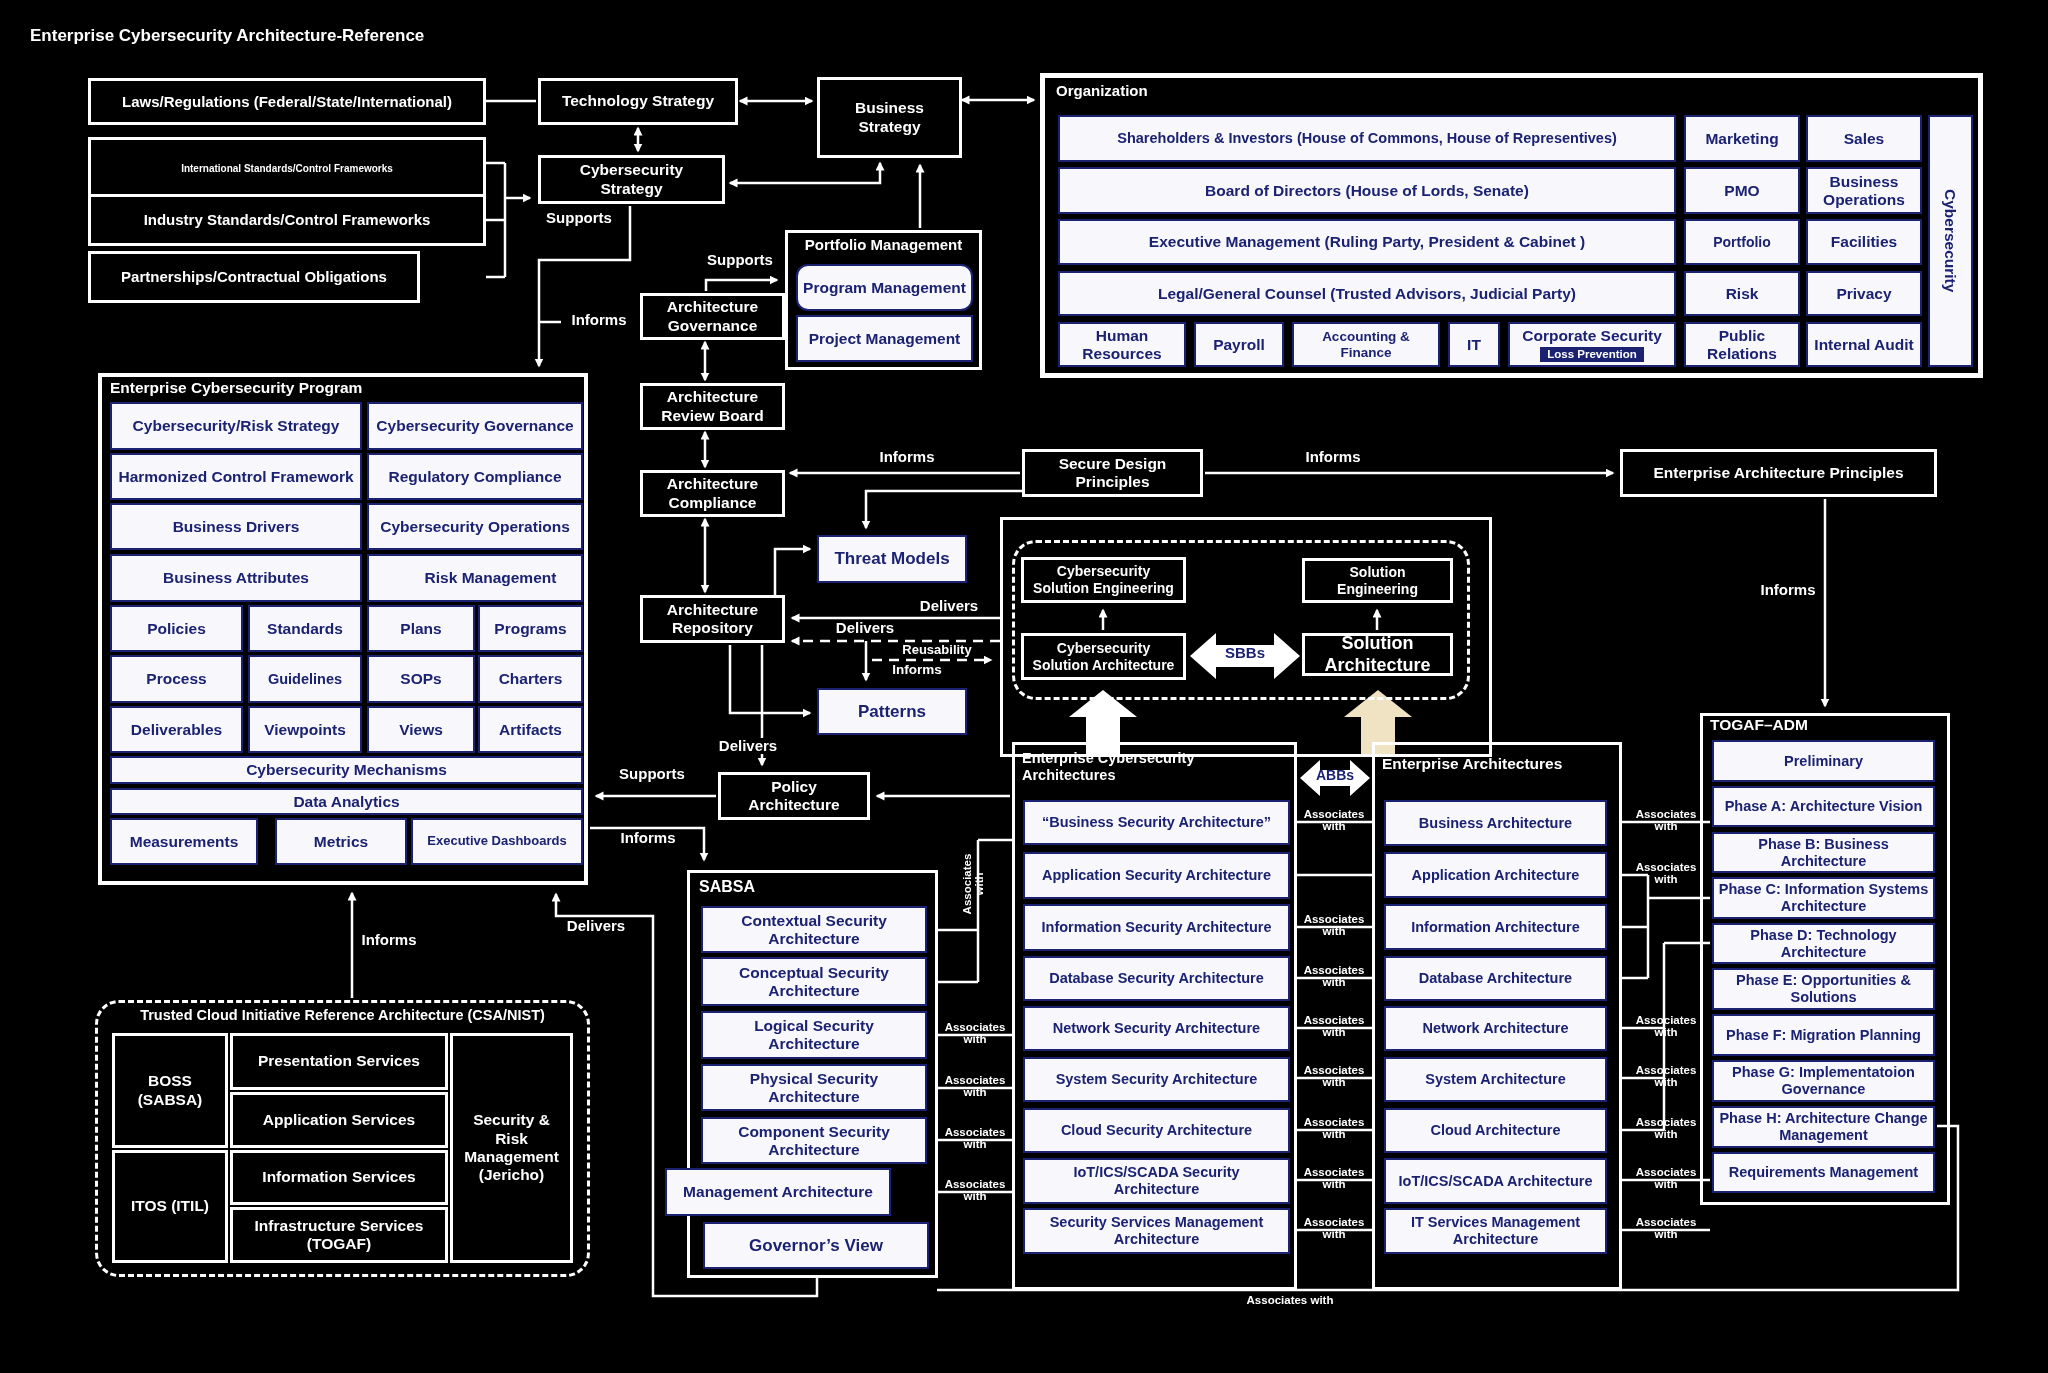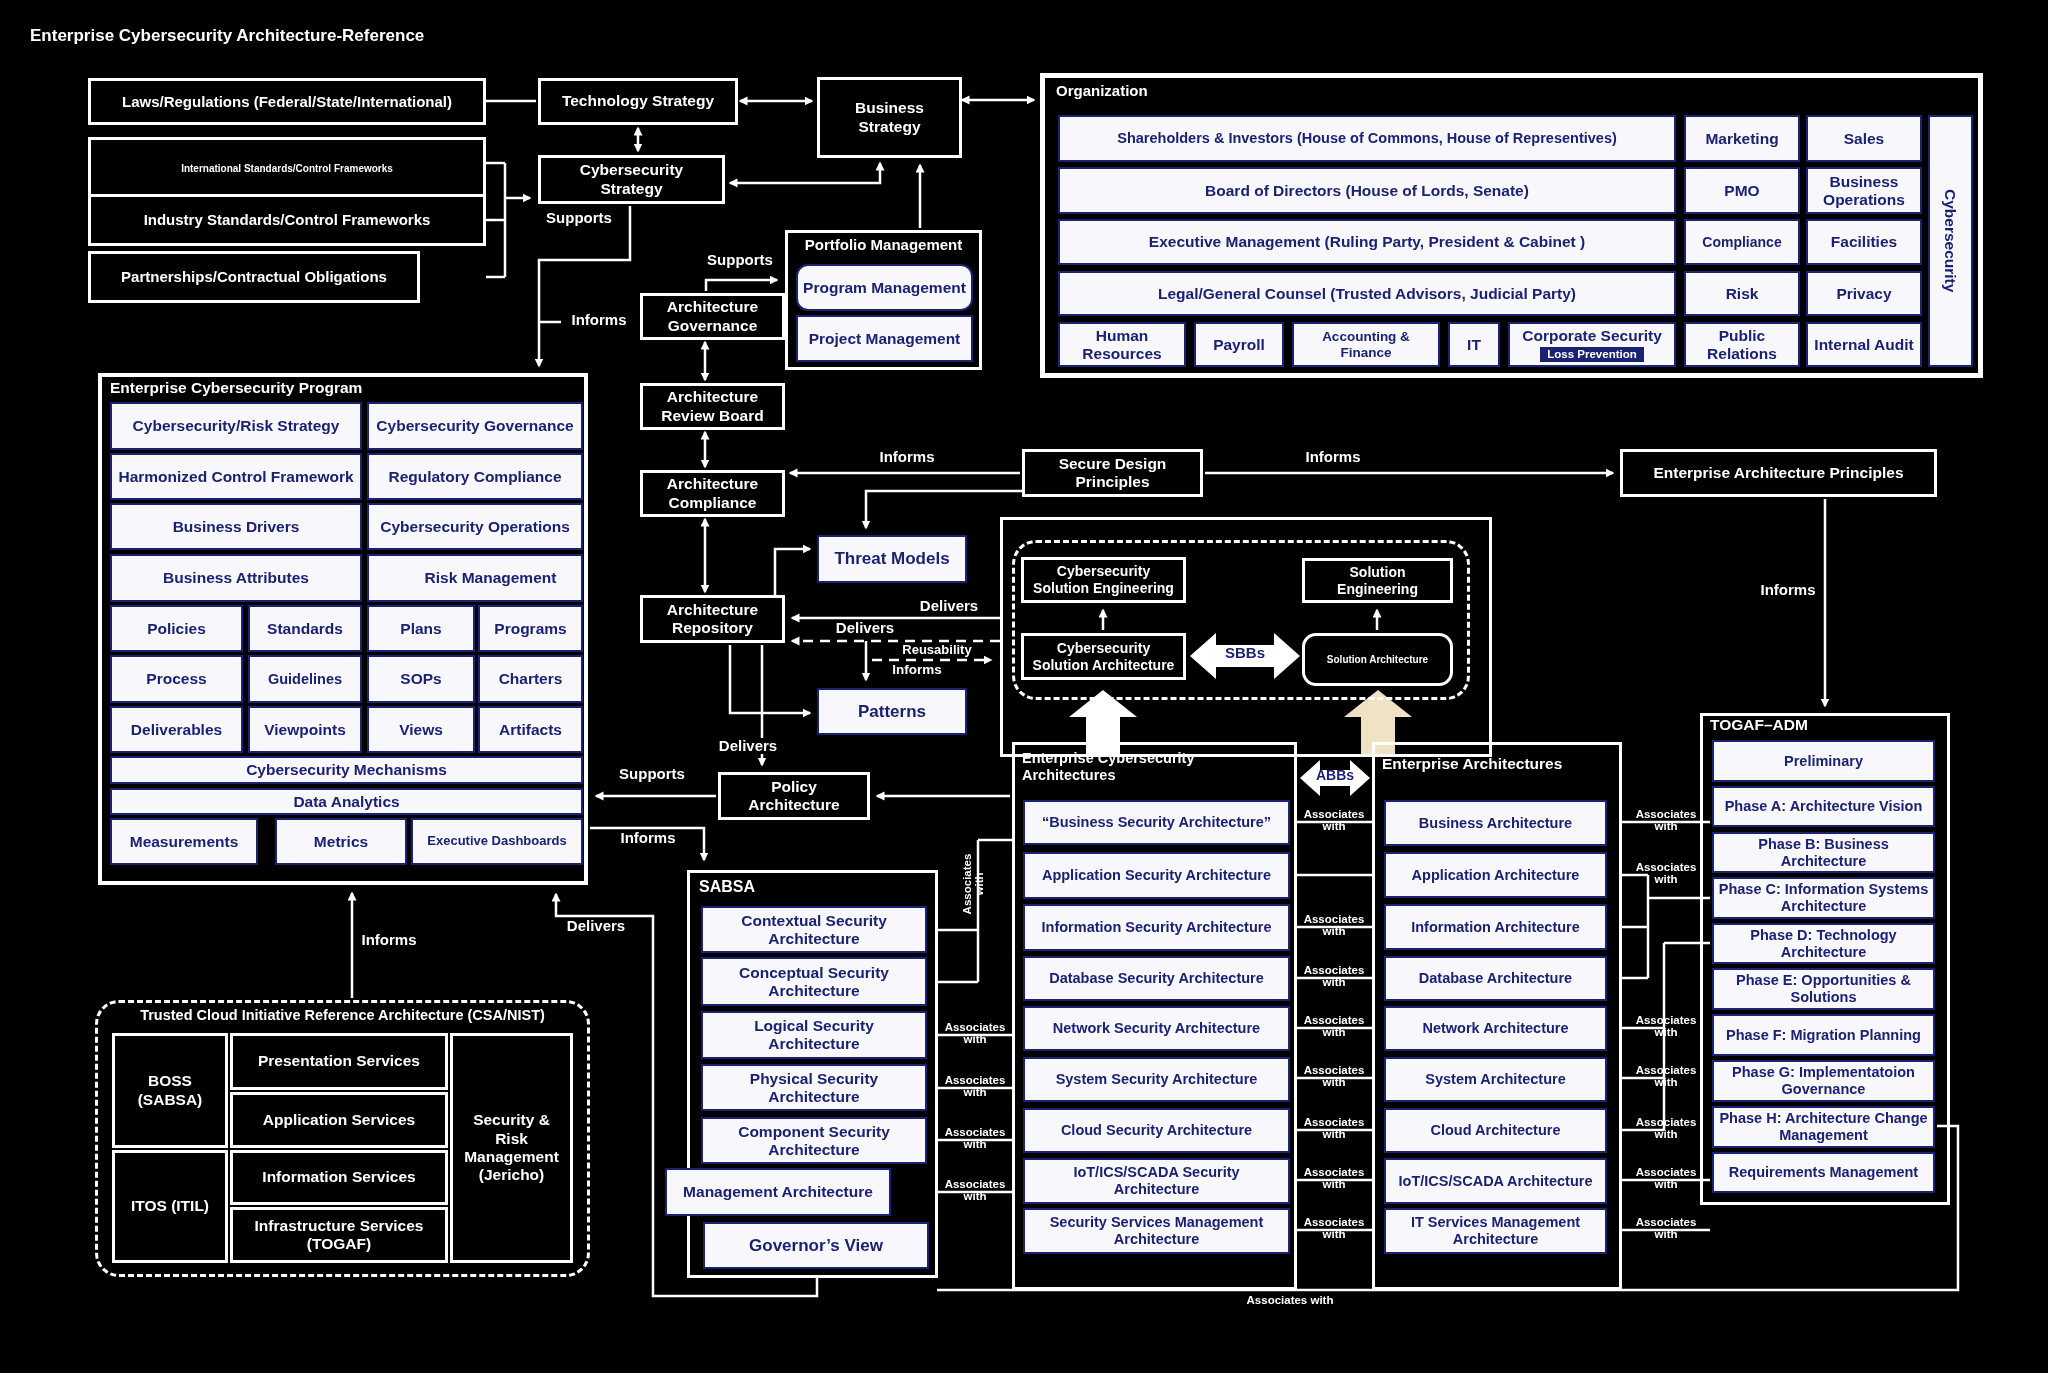--- a/index.html
+++ b/index.html
@@ -138,21 +138,21 @@
 <div class="lb" style="left:796px;top:315px;width:177px;height:47px;">Project Management</div>
 
 <div class="frame" style="left:1040px;top:73px;width:943px;height:305px;border-width:5px;"></div>
 <div class="ttl" style="left:1056px;top:82px;width:300px;font-size:15px;">Organization</div>
 <div class="lb" style="left:1058px;top:115px;width:618px;height:47px;font-size:14.5px;">Shareholders &amp; Investors (House of Commons, House of Representives)</div>
 <div class="lb" style="left:1058px;top:167px;width:618px;height:47px;">Board of Directors (House of Lords, Senate)</div>
 <div class="lb" style="left:1058px;top:219px;width:618px;height:46px;">Executive Management (Ruling Party, President &amp; Cabinet )</div>
 <div class="lb" style="left:1058px;top:271px;width:618px;height:45px;">Legal/General Counsel (Trusted Advisors, Judicial Party)</div>
 <div class="lb" style="left:1684px;top:115px;width:116px;height:47px;">Marketing</div>
 <div class="lb" style="left:1684px;top:167px;width:116px;height:47px;">PMO</div>
-<div class="lb" style="left:1684px;top:219px;width:116px;height:46px;font-size:14px;">Compliance</div>
+<div class="lb" style="left:1684px;top:219px;width:116px;height:46px;font-size:14px;">Portfolio</div>
 <div class="lb" style="left:1684px;top:271px;width:116px;height:45px;">Risk</div>
 <div class="lb" style="left:1806px;top:115px;width:116px;height:47px;">Sales</div>
 <div class="lb" style="left:1806px;top:167px;width:116px;height:47px;">Business Operations</div>
 <div class="lb" style="left:1806px;top:219px;width:116px;height:46px;">Facilities</div>
 <div class="lb" style="left:1806px;top:271px;width:116px;height:45px;">Privacy</div>
 <div class="lb vert" style="left:1928px;top:115px;width:45px;height:252px;">Cybersecurity</div>
 <div class="lb" style="left:1058px;top:322px;width:128px;height:45px;">Human Resources</div>
 <div class="lb" style="left:1194px;top:322px;width:90px;height:45px;">Payroll</div>
 <div class="lb" style="left:1292px;top:322px;width:148px;height:45px;font-size:13.5px;">Accounting &amp; Finance</div>
 <div class="lb" style="left:1448px;top:322px;width:52px;height:45px;">IT</div>
@@ -199,21 +199,21 @@
 <div class="lb" style="left:817px;top:688px;width:150px;height:47px;font-size:17px;">Patterns</div>
 <div class="db" style="left:1022px;top:449px;width:181px;height:48px;">Secure Design Principles</div>
 <div class="db" style="left:1620px;top:449px;width:317px;height:48px;">Enterprise Architecture Principles</div>
 <div class="db" style="left:718px;top:772px;width:152px;height:48px;">Policy Architecture</div>
 
 <div class="frame" style="left:1000px;top:517px;width:492px;height:240px;"></div>
 <div class="dframe" style="left:1012px;top:540px;width:458px;height:160px;"></div>
 <div class="db" style="left:1021px;top:557px;width:165px;height:46px;font-size:14px;">Cybersecurity Solution Engineering</div>
 <div class="db" style="left:1302px;top:558px;width:151px;height:45px;font-size:14px;">Solution Engineering</div>
 <div class="db" style="left:1021px;top:633px;width:165px;height:47px;font-size:14px;">Cybersecurity Solution Architecture</div>
-<div class="db" style="left:1302px;top:633px;width:151px;height:53px;font-size:10px;border-radius:14px;">Solution Architecture</div>
+<div class="db" style="left:1302px;top:633px;width:151px;height:43px;font-size:18px;">Solution Architecture</div>
 <div class="lbl" style="left:1216px;top:645px;width:58px;color:#1b2272;font-size:15px;">SBBs</div>
 <div class="lbl" style="left:1307px;top:768px;width:56px;color:#1b2272;font-size:14px;">ABBs</div>
 
 <div class="frame" style="left:687px;top:870px;width:251px;height:408px;"></div>
 <div class="ttl" style="left:699px;top:877px;width:120px;font-size:16px;">SABSA</div>
 <div class="lb" style="left:701px;top:906px;width:226px;height:47px;">Contextual Security Architecture</div>
 <div class="lb" style="left:701px;top:957px;width:226px;height:49px;">Conceptual Security Architecture</div>
 <div class="lb" style="left:701px;top:1011px;width:226px;height:48px;">Logical Security Architecture</div>
 <div class="lb" style="left:701px;top:1064px;width:226px;height:47px;">Physical Security Architecture</div>
 <div class="lb" style="left:701px;top:1117px;width:226px;height:47px;">Component Security Architecture</div>

